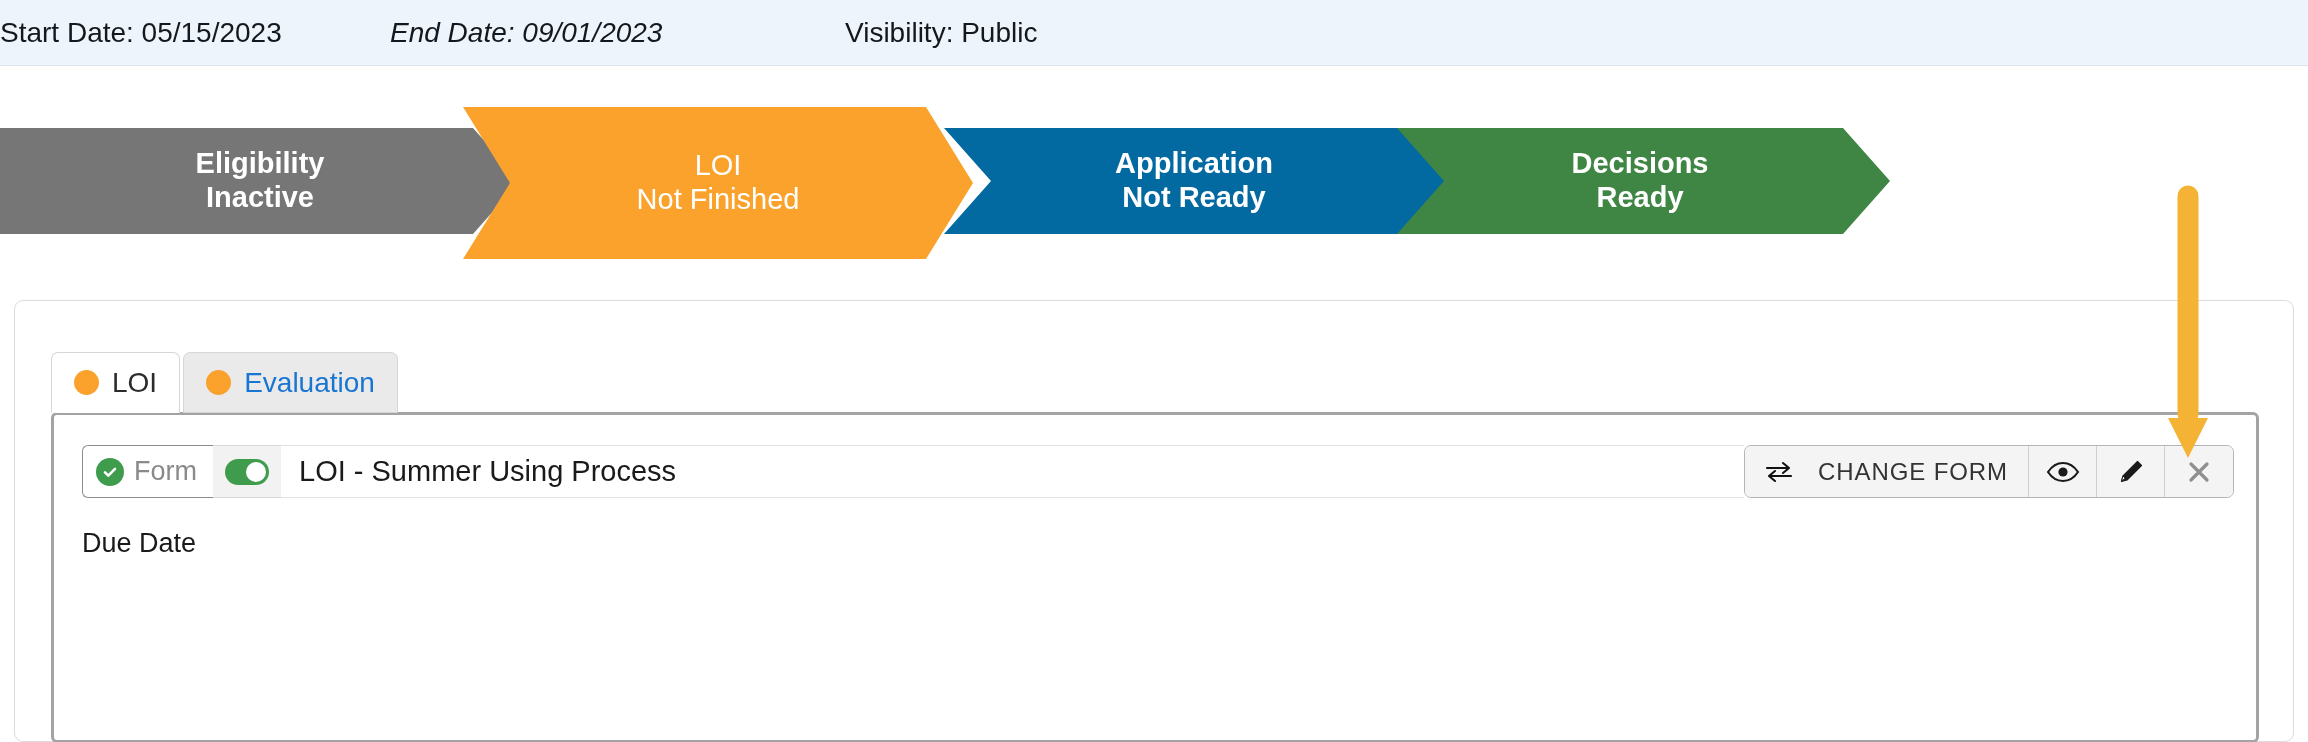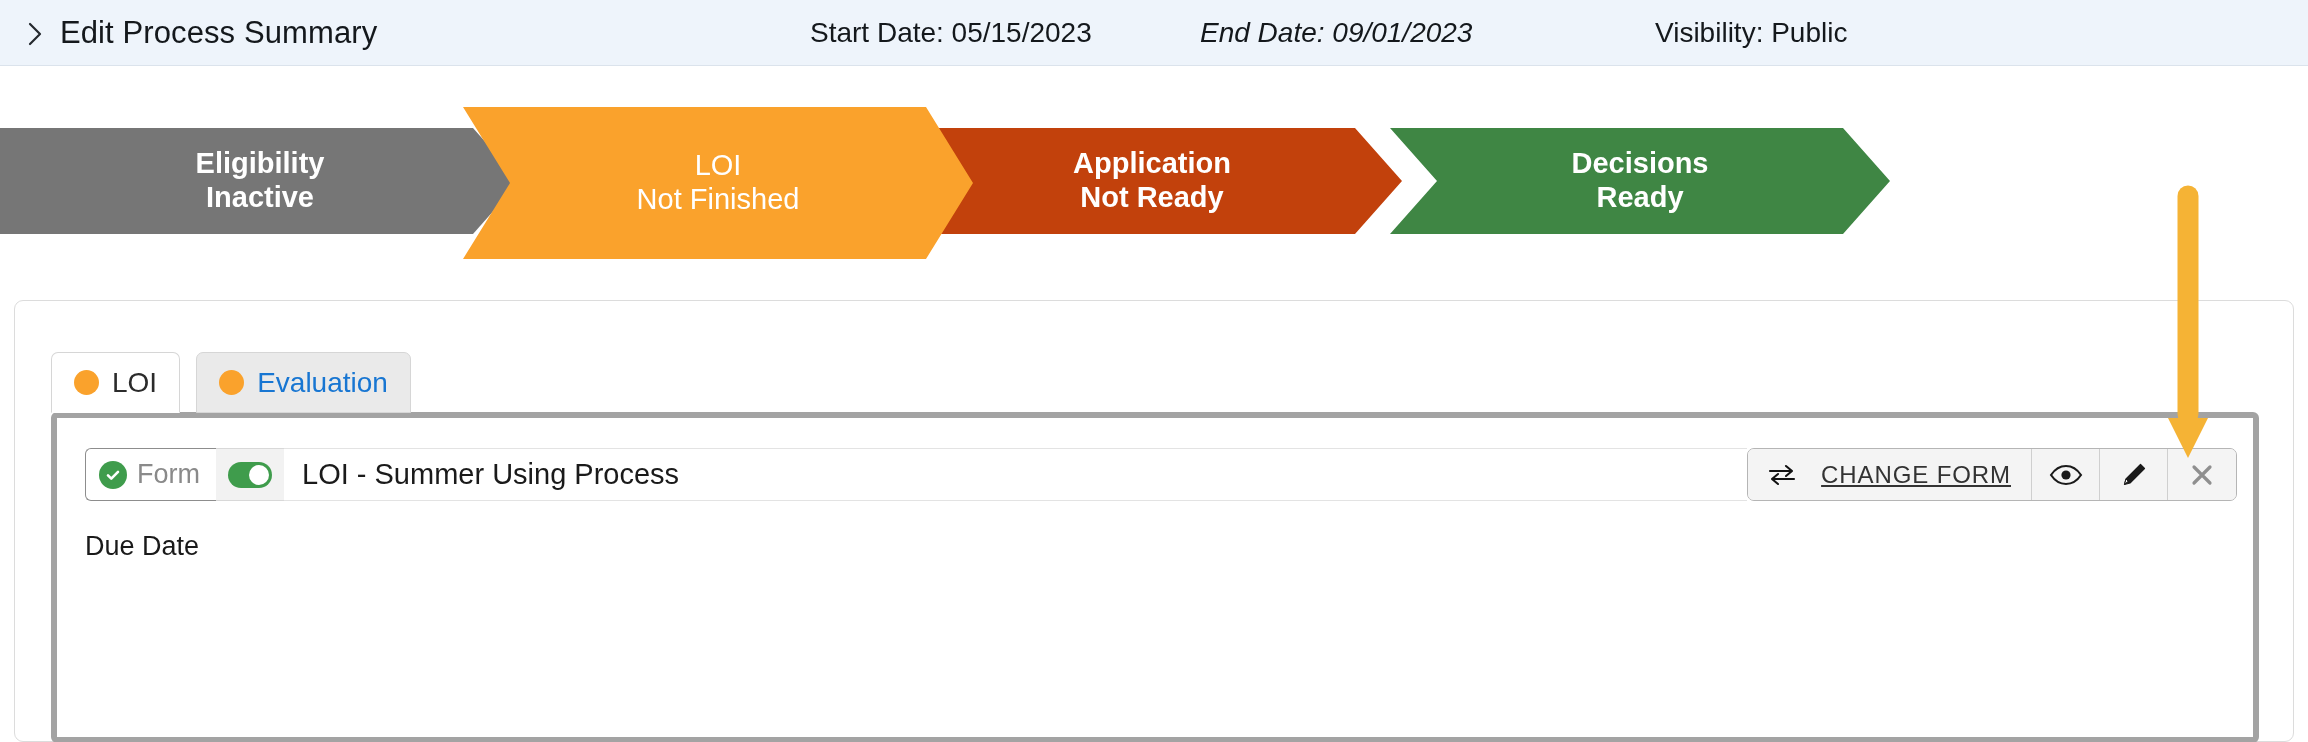--- a/index.html
+++ b/index.html
@@ -80,22 +80,22 @@
     clip-path: polygon(0 0, 473px 0, 520px 50%, 473px 100%, 0 100%);
     z-index: 1;
   }
   .s-loi {
     left: 463px; width: 510px;
     background: #faa22c;
     clip-path: polygon(0 0, 463px 0, 510px 50%, 463px 100%, 0 100%, 47px 50%);
     z-index: 5;
   }
   .s-application {
-    left: 902px; width: 500px;
-    background: #c2410c;
+    left: 944px; width: 500px;
+    background: #0369a1;
     clip-path: polygon(0 0, 453px 0, 500px 50%, 453px 100%, 0 100%, 47px 50%);
     z-index: 4;
     text-align: right;
   }
   .s-decisions {
     left: 1390px; width: 500px;
     background: #3f8644;
     clip-path: polygon(0 0, 453px 0, 500px 50%, 453px 100%, 0 100%, 47px 50%);
     z-index: 3;
   }
@@ -140,36 +140,36 @@
   .tab-active {
     background: #ffffff;
     color: #2b2b2b;
     border-bottom-color: #ffffff;
     z-index: 2;
   }
   .tab-inactive {
     background: #eaeaea;
     color: #1876d2;
     z-index: 1;
-    margin-left: 16px;
+    margin-left: 3px;
   }
   .dot {
     width: 25px; height: 25px;
     border-radius: 50%;
     background: #faa22c;
     flex: 0 0 auto;
   }
 
   
   .panel {
     position: absolute;
     left: 36px; top: 111px;
     width: 2208px; height: 331px;
     background: #ffffff;
-    border: 6px solid #a3a3a3;
+    border: 3px solid #a3a3a3;
     border-radius: 6px;
   }
 
   
   .formrow {
     position: absolute;
     left: 28px; top: 30px;
     width: 2152px; height: 53px;
     display: flex;
     align-items: stretch;
@@ -254,21 +254,20 @@
     border-right: 1px solid #cfcfcf;
     color: #333;
   }
   .btn:last-child { border-right: none; }
   .btn-change {
     gap: 25px;
     padding: 0 20px;
     font-size: 24px;
     letter-spacing: 0.9px;
     white-space: nowrap;
-    text-decoration: underline;
   }
   .btn-icon { width: 68px; }
   .btn svg { display: block; }
 
   
   .duedate-label {
     position: absolute;
     left: 28px; top: 113px;
     font-size: 27px;
     color: #1a1a1a;
@@ -316,28 +315,20 @@
     width: 44px; height: 265px;
     z-index: 50;
     pointer-events: none;
   }
   .annot-arrow svg { display: block; overflow: visible; }
 </style>
 </head>
 <body>
 
 <div class="topbar">
-  <div class="topbar-left">
-    <span class="chev-right">
-      <svg width="26" height="26" viewBox="0 0 26 26">
-        <path d="M8 3 L18 13 L8 23" fill="none" stroke="#24292e" stroke-width="2.2" stroke-linecap="round" stroke-linejoin="round"></path>
-      </svg>
-    </span>
-    <span class="topbar-title">Edit Process Summary</span>
-  </div>
   <span class="topbar-meta meta-start">Start Date: 05/15/2023</span>
   <span class="topbar-meta meta-end">End Date: 09/01/2023</span>
   <span class="topbar-meta meta-vis">Visibility: Public</span>
 </div>
 
 <div class="stagebar">
 
   <div class="stage stage-inactive s-eligibility">
     <div class="stage-name">Eligibility</div>
     <div class="stage-sub">Inactive</div>

